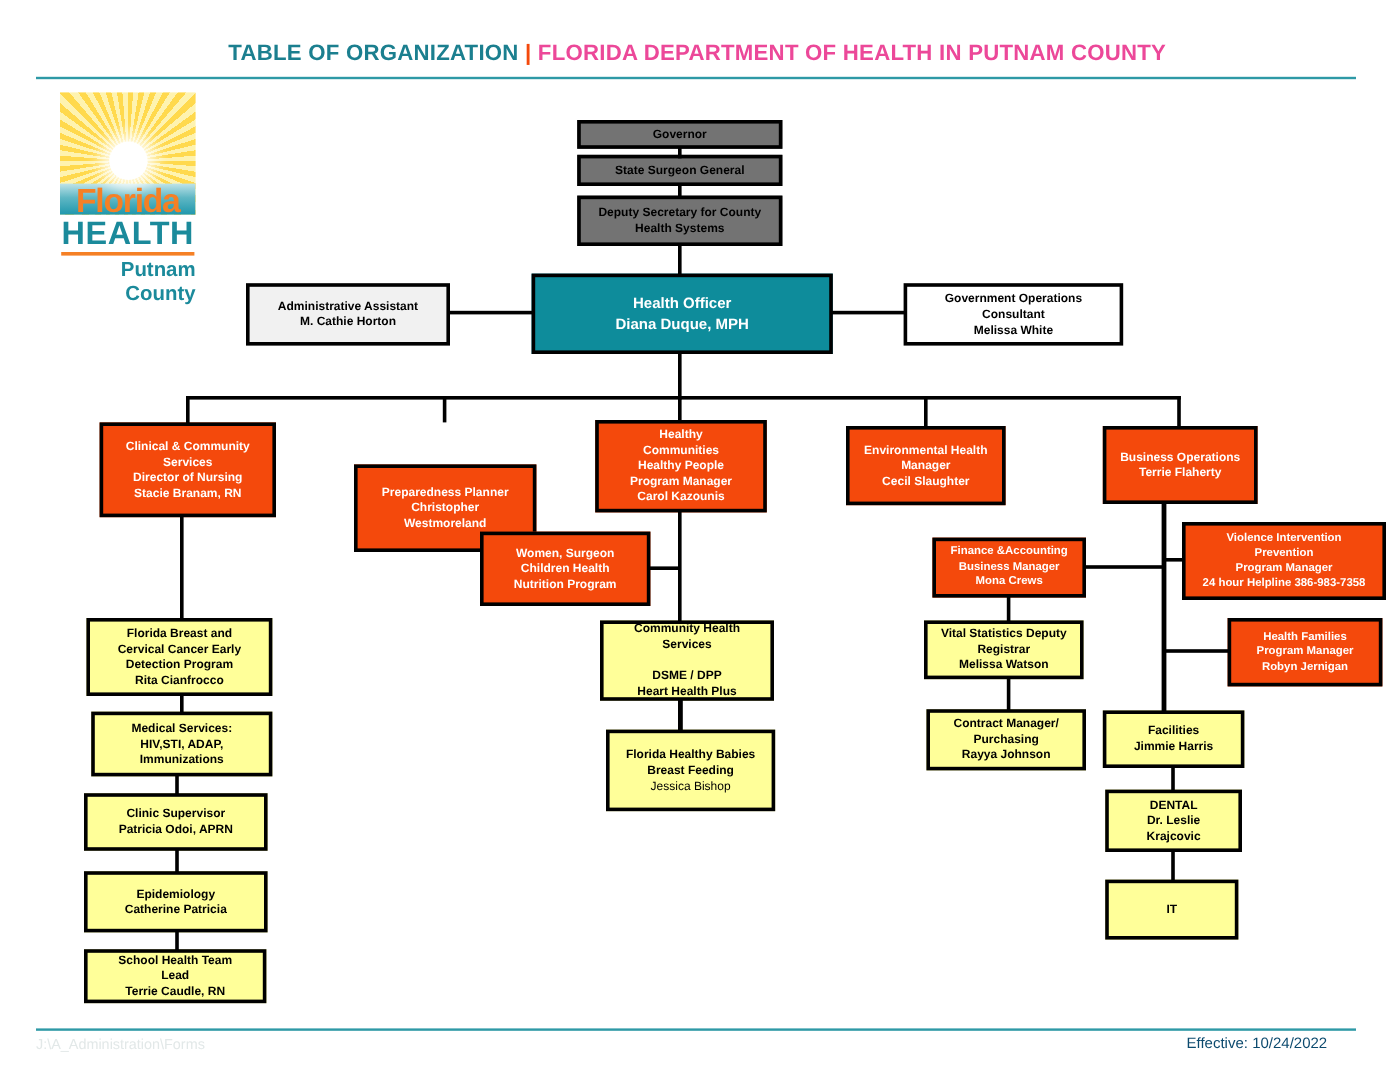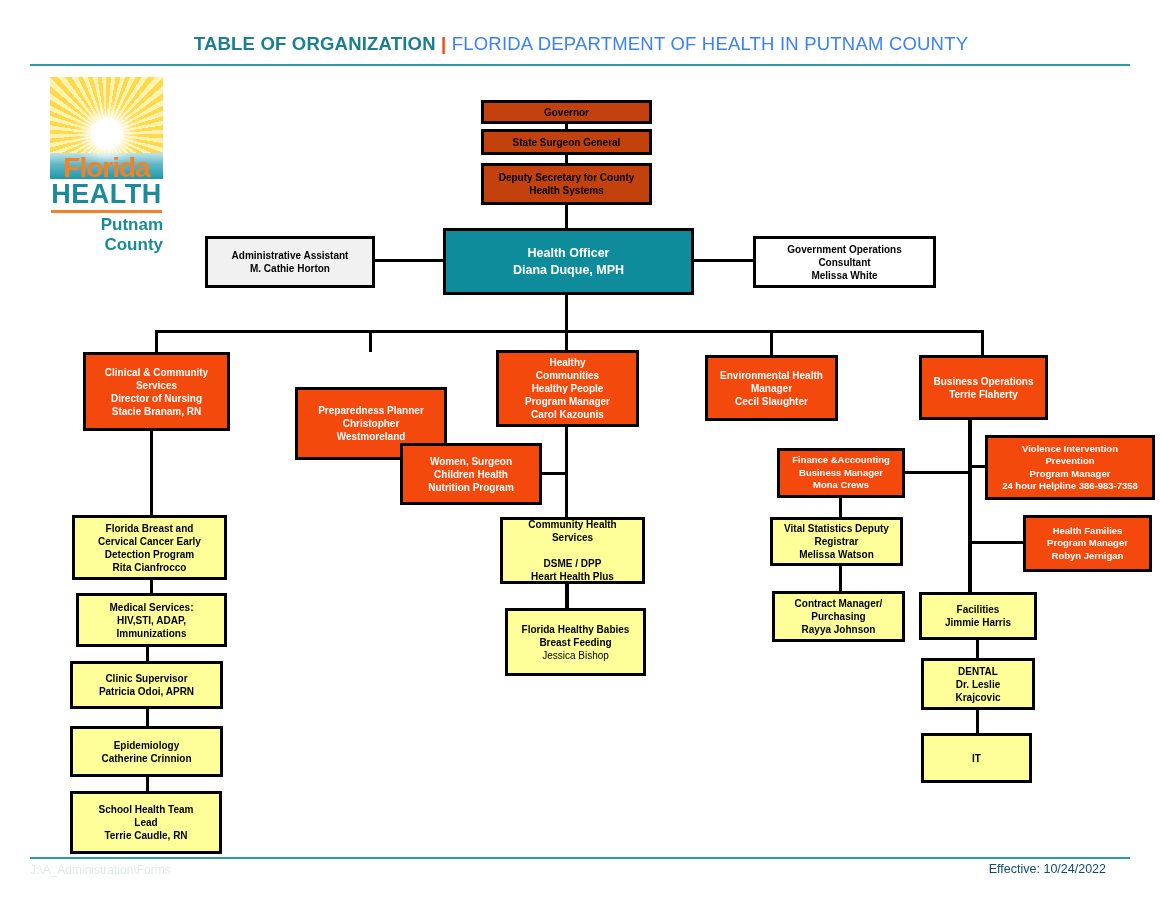--- a/index.html
+++ b/index.html
@@ -2,41 +2,41 @@
 <html><head>
 <meta charset="utf-8">
 <style>
   html,body{margin:0;padding:0;background:#fff;font-family:"Liberation Sans",sans-serif;}
   .canvas{position:relative;width:1162px;height:907px;background:#fff;overflow:hidden;}
 
   
   .title{position:absolute;top:33px;left:0;width:100%;text-align:center;font-size:18.5px;color:#1B7F8F;letter-spacing:.2px;}
   .title .t-bold{font-weight:bold;color:#1B7F8F;}
   .title .t-sep{font-weight:bold;color:#F4490C;}
-  .title .t-reg{font-weight:normal;color:#3b82f6;}
+  .title .t-reg{font-weight:bold;color:#ec4899;}
   .rule{position:absolute;background:#2E99A6;}
 
   
   .logo{position:absolute;left:50px;top:77px;width:113px;}
   .logo-sun{position:relative;width:113px;height:102px;overflow:hidden;
     background:repeating-conic-gradient(from 0deg at 50% 56%, #FFD94D 0deg 4.5deg, #FEF3B0 4.5deg 9deg);}
   .logo-sun::after{content:"";position:absolute;left:50%;top:56%;width:32px;height:32px;border-radius:50%;
     background:#fff;transform:translate(-50%,-50%);box-shadow:0 0 12px 8px rgba(255,255,255,.85);}
   .logo-water{position:absolute;left:0;bottom:0;width:100%;height:26px;
     background:linear-gradient(180deg,#BFE3E8 0%,#5FB7C4 45%,#1F97AC 100%);}
   .logo-florida{position:absolute;left:0;bottom:-5px;width:100%;text-align:center;
     color:#F58025;font-size:28px;font-weight:bold;letter-spacing:-1px;z-index:2;}
   .logo-health{color:#1B8A9B;font-size:27px;font-weight:bold;text-align:center;line-height:1.05;margin-top:1px;letter-spacing:.5px;}
   .logo-rule{height:3px;background:#F58025;margin:2px 1px;}
   .logo-county{color:#1B8A9B;font-size:17px;font-weight:bold;text-align:right;margin-top:1px;}
 
   
   .node{position:absolute;box-sizing:border-box;border:3px solid #000;display:flex;align-items:center;justify-content:center;
     text-align:center;white-space:pre-line;font-weight:bold;line-height:1.3;padding:2px;font-size:10px;color:#000;}
-  .blue{background:#c2410c;}
+  .blue{background:#737373;}
   .teal{background:#0E8C9B;color:#fff;font-size:12.5px;}
   .gray{background:#F1F1F1;}
   .white{background:#fff;}
   .orange{background:#F4490C;color:#fff;}
   .yellow{background:#FFFF99;}
   .fs9{font-size:9.5px;}
   .col{flex-direction:column;}
   .sub-reg{font-weight:normal;}
 
   
@@ -112,22 +112,22 @@
   <div class="node yellow" style="left:72px;top:515px;width:155px;height:65px;">Florida Breast  and
 Cervical Cancer Early
 Detection Program
 Rita Cianfrocco</div>
   <div class="node yellow" style="left:76px;top:593px;width:151px;height:54px;">Medical Services:
 HIV,STI, ADAP,
 Immunizations</div>
   <div class="node yellow" style="left:70px;top:661px;width:153px;height:48px;">Clinic Supervisor
 Patricia Odoi, APRN</div>
   <div class="node yellow" style="left:70px;top:726px;width:153px;height:51px;">Epidemiology
-Catherine Crinnion</div>
-  <div class="node yellow" style="left:70px;top:791px;width:152px;height:63px;">School Health Team
+Catherine Patricia</div>
+  <div class="node yellow" style="left:70px;top:791px;width:152px;height:45px;">School Health Team
 Lead
 Terrie Caudle, RN</div>
 
   <div class="node yellow" style="left:500px;top:517px;width:145px;height:67px;">Community Health
 Services
 
 DSME /  DPP
 Heart Health Plus</div>
   <div class="node yellow col" style="left:505px;top:608px;width:141px;height:68px;"><span>Florida Healthy Babies
 Breast Feeding</span><span class="sub-reg">Jessica Bishop</span></div>

